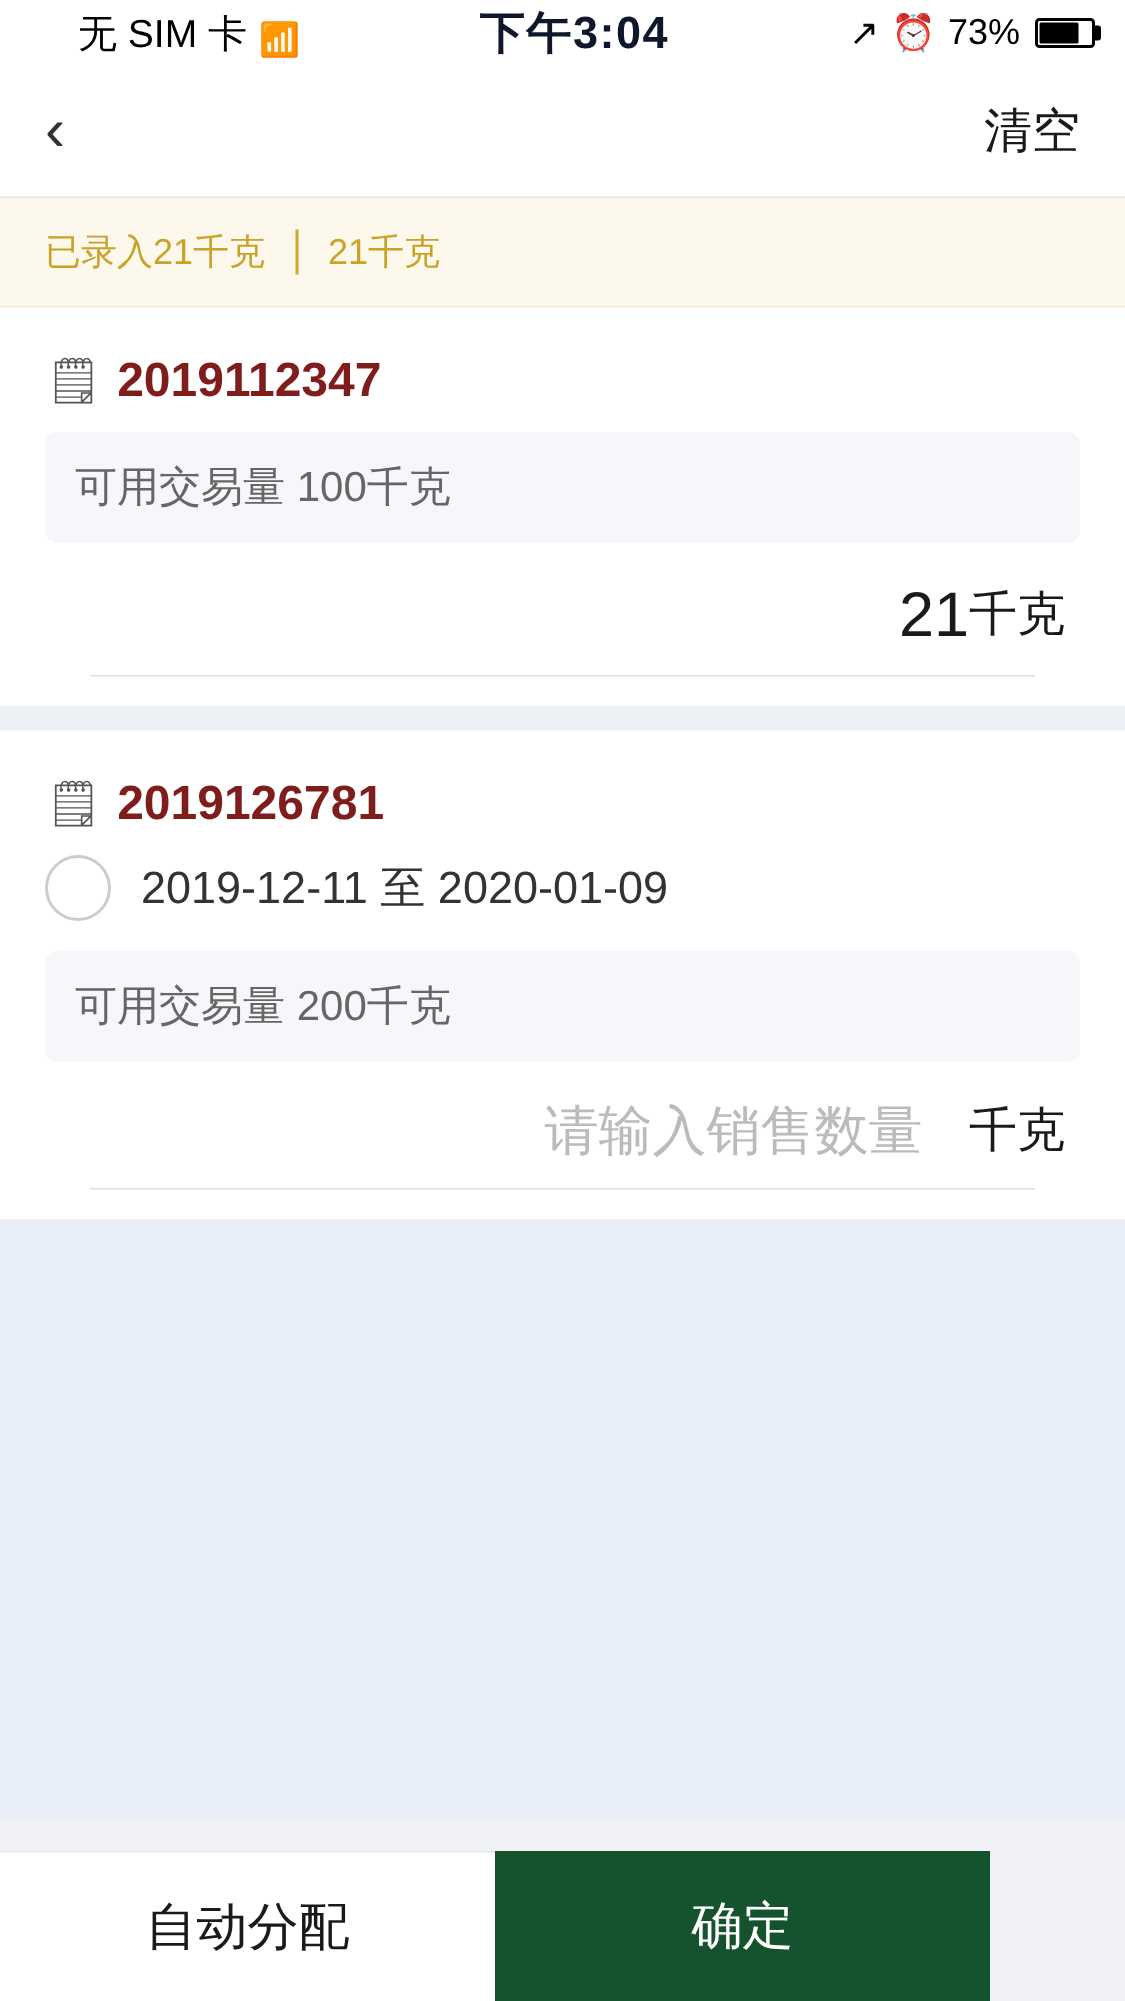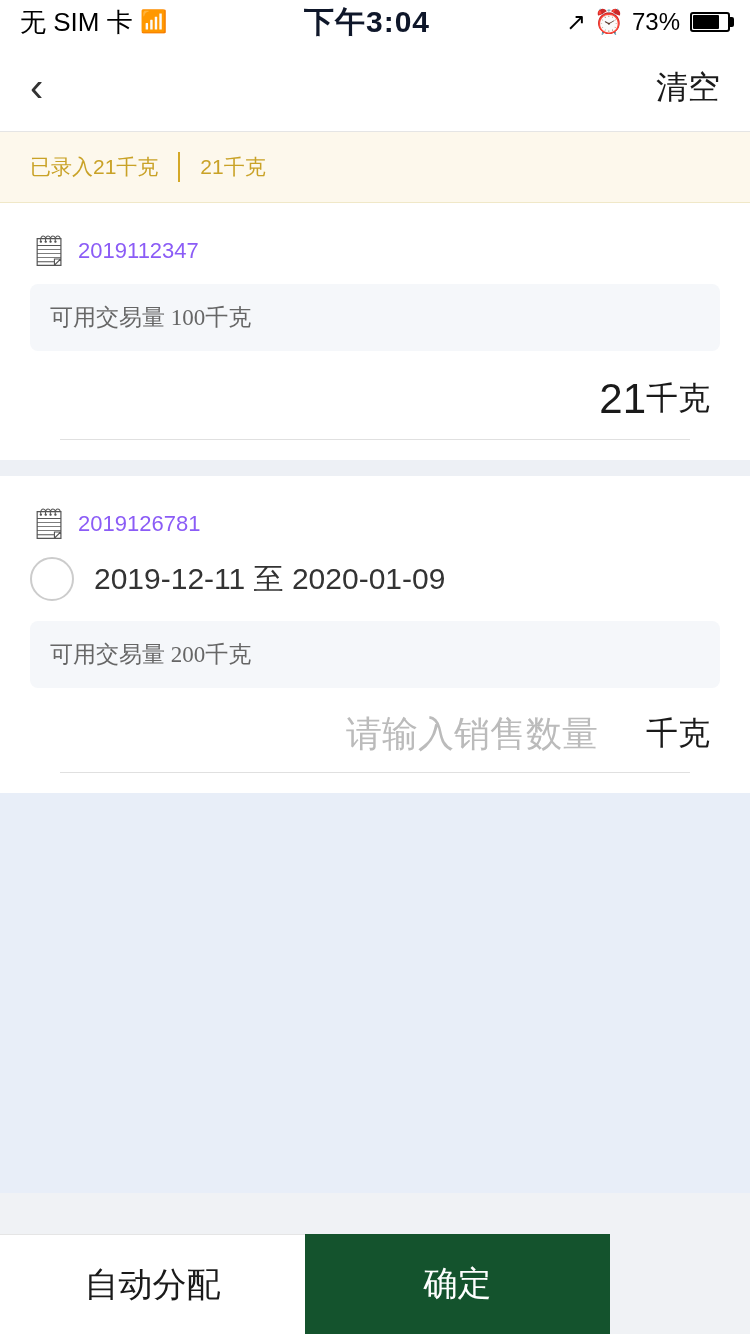--- a/index.html
+++ b/index.html
@@ -18,25 +18,26 @@
       height: 44px;
       background: #fff;
       display: flex;
       align-items: center;
       justify-content: space-between;
       padding: 0 20px;
       font-size: 28px;
     }
     .status-left {
       display: flex;
-      align-items: center;
+      align-items: flex-end;
       gap: 8px;
       font-size: 26px;
       font-weight: 500;
       color: #000;
+      margin-left: 32px;
     }
     .wifi-icon {
       font-size: 22px;
     }
     .status-center {
       font-size: 30px;
       font-weight: 600;
       color: #0f172a;
       letter-spacing: 1px;
     }
@@ -110,21 +111,21 @@
     .info-banner {
       width: 750px;
       background: #fdf8ec;
       padding: 20px 30px;
       display: flex;
       align-items: center;
       gap: 20px;
       border-bottom: 1px solid #f0e8c8;
     }
     .info-text {
-      font-size: 21px;
+      font-size: 24px;
       color: #c9a227;
     }
     .info-divider {
       width: 2px;
       height: 30px;
       background: #d4a827;
     }
 
     
     .card-section {
@@ -137,23 +138,23 @@
       display: flex;
       align-items: center;
       gap: 10px;
       margin-bottom: 16px;
     }
     .batch-icon {
       font-size: 30px;
       color: #555;
     }
     .batch-id {
-      font-size: 22px;
-      font-weight: 400;
-      color: #8b5cf6;
+      font-size: 32px;
+      font-weight: 700;
+      color: #7f1d1d;
     }
 
     .date-row {
       display: flex;
       align-items: center;
       gap: 20px;
       margin-bottom: 20px;
     }
     .radio-btn {
       width: 44px;
@@ -182,23 +183,22 @@
     }
 
     .available-box {
       background: #f5f7fa;
       border-radius: 8px;
       padding: 18px 20px;
       margin-left: 0;
       width: 100%;
     }
     .available-text {
-      font-size: 23px;
+      font-size: 28px;
       color: #666;
-      font-family: Liberation Serif, serif;
     }
 
     .quantity-row {
       display: flex;
       align-items: center;
       justify-content: flex-end;
       padding: 24px 10px 16px;
       gap: 0;
     }
     .quantity-value {
@@ -229,21 +229,21 @@
       background: #fff;
       padding: 30px 30px 20px;
     }
 
     
     .input-row {
       display: flex;
       align-items: center;
       justify-content: flex-end;
       padding: 24px 10px 16px;
-      gap: 33px;
+      gap: 16px;
     }
     .qty-input {
       font-size: 36px;
       color: #bbb;
       text-align: right;
       border: none;
       outline: none;
       background: transparent;
       flex: 1;
       min-width: 0;
@@ -262,21 +262,21 @@
       background: #e8eef8;
       flex: 1;
       min-height: 400px;
     }
 
     
     .bottom-bar {
       position: fixed;
       bottom: 0;
       left: 0;
-      width: 610px;
+      width: 660px;
       height: 100px;
       display: flex;
     }
     .btn-auto {
       flex: 1;
       background: #fff;
       border: none;
       font-size: 34px;
       color: #1a1a1a;
       cursor: pointer;

